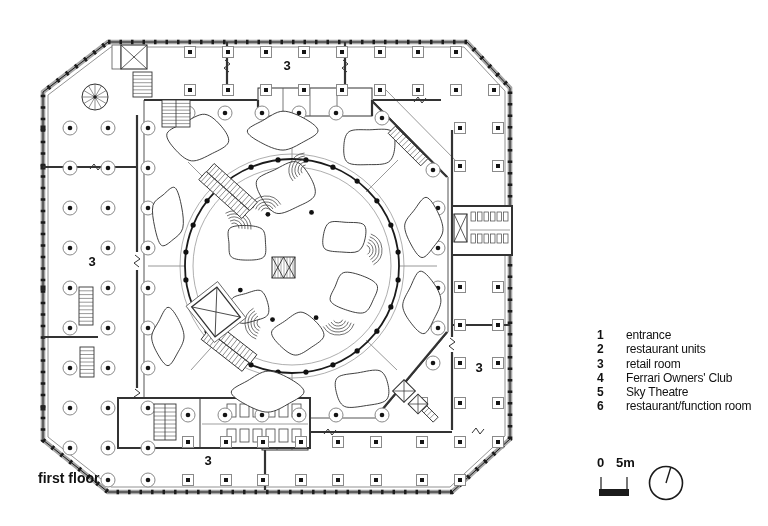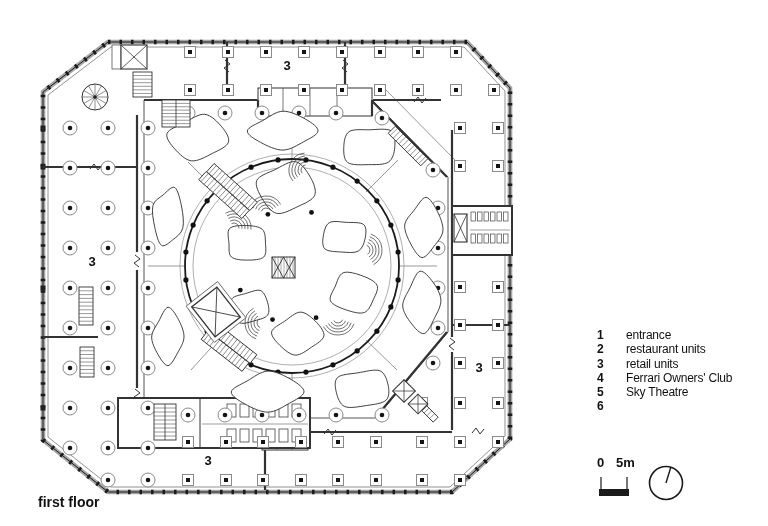--- a/index.html
+++ b/index.html
@@ -8,21 +8,21 @@
   #plan{position:absolute;left:0;top:0;}
   .plan-label{position:absolute;transform:translate(-50%,-55%);
               font-weight:bold;font-size:13px;color:#111;}
   #legend{position:absolute;left:597px;top:328px;width:170px;}
   .legend-row{display:flex;font-size:12px;line-height:14.3px;}
   .legend-row .num{width:29px;font-weight:bold;}
   .legend-row .lbl{letter-spacing:-0.2px;white-space:nowrap;}
   #scale-labels{position:absolute;left:597px;top:455px;height:14px;
                 font-size:13px;font-weight:bold;}
   #scale-labels .five{position:absolute;left:19px;top:0;text-align:center;}
-  #floor-title{position:absolute;left:38px;top:494px;font-size:14px;font-weight:bold;}
+  #floor-title{position:absolute;left:38px;top:470px;font-size:14px;font-weight:bold;}
 </style>
 </head>
 <body>
 
 <div id="stage">
 
   <svg id="plan" width="768" height="526" viewBox="0 0 768 526">
     <g id="g-wall">
         <path d="M108 42L467 42L510 88L510 439L452 492L108 492L43 440L43 92Z" stroke="#a6a6a6" stroke-width="4.6" fill="none"></path>
         <path d="M108 42L467 42L510 88L510 439L452 492L108 492L43 440L43 92Z" stroke="#1b1b1b" stroke-width="4.6" fill="none" stroke-dasharray="2.5 9"></path>
@@ -604,32 +604,33 @@
     <div class="legend-row">
       <span class="num">1</span>
       <span class="lbl">entrance</span>
     </div>
     <div class="legend-row">
       <span class="num">2</span>
       <span class="lbl">restaurant units</span>
     </div>
     <div class="legend-row">
       <span class="num">3</span>
-      <span class="lbl">retail units</span>
+      <span class="lbl">retail room</span>
     </div>
     <div class="legend-row">
       <span class="num">4</span>
       <span class="lbl">Ferrari Owners' Club</span>
     </div>
     <div class="legend-row">
       <span class="num">5</span>
       <span class="lbl">Sky Theatre</span>
     </div>
     <div class="legend-row">
       <span class="num">6</span>
+      <span class="lbl">restaurant/function room</span>
     </div>
   </div>
 
   <div id="scale-labels">
     <span class="zero">0</span>
     <span class="five">5m</span>
   </div>
 
   <div id="floor-title">first floor</div>
 </div>

